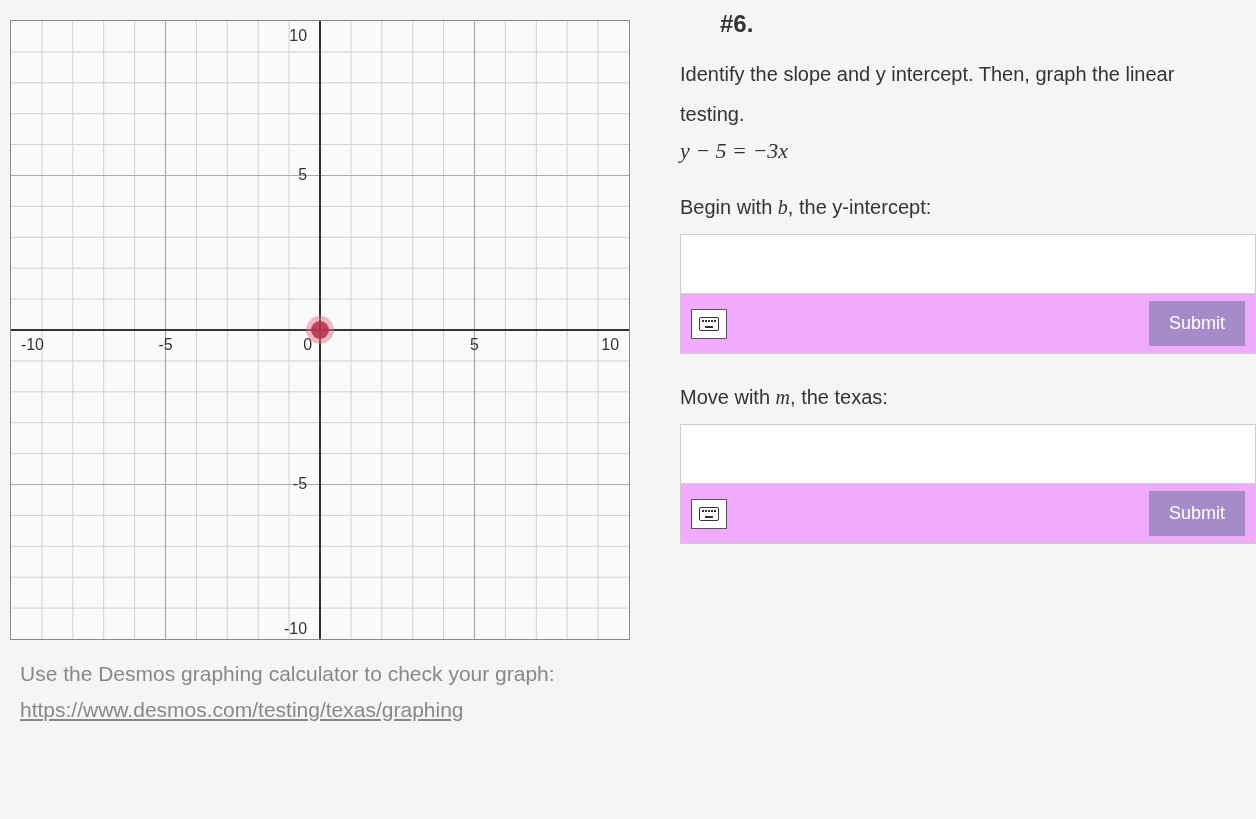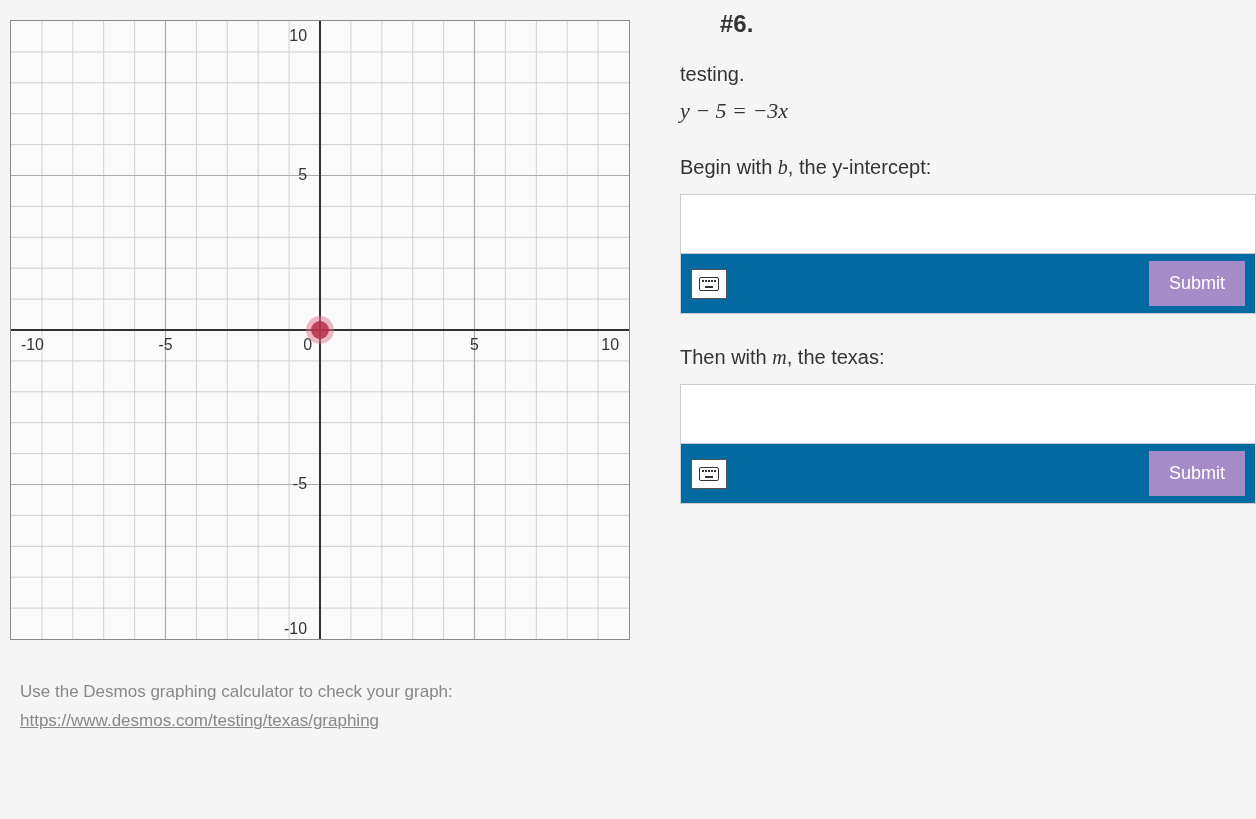--- a/index.html
+++ b/index.html
@@ -77,21 +77,21 @@
       height: 60px;
       border: 1px solid #ccc;
       background: #fff;
       padding: 10px;
       font-size: 18px;
     }
     .tool-row {
       display: flex;
       align-items: center;
       justify-content: space-between;
-      background: #0369a1;
+      background: #f0abfc;
       border: 1px solid #ccc;
       border-top: none;
       padding: 10px 10px;
       height: 60px;
     }
     .keyboard-btn {
       width: 36px;
       height: 30px;
       border: 1px solid #555;
       background: #fff;
@@ -128,23 +128,23 @@
     }
     .submit-btn {
       background: #a68bc9;
       color: #fff;
       border: none;
       padding: 12px 20px;
       font-size: 18px;
       cursor: pointer;
     }
     .footer-text {
-      font-size: 17px;
+      font-size: 21px;
       color: #888;
-      margin-top: 38px;
+      margin-top: 16px;
       padding-left: 10px;
       line-height: 1.7;
     }
     .footer-link {
       color: #888;
       text-decoration: underline;
     }
     .plot-point {
       fill: #b52e4a;
       opacity: 0.85;
@@ -240,38 +240,39 @@
     </div>
     <div class="footer-text">
       <span>Use the Desmos graphing calculator to check your graph:</span><br>
       <a href="#" class="footer-link">https://www.desmos.com/testing/texas/graphing</a>
     </div>
   </div>
 
   <div class="right-panel">
     <div class="question-number">#6.</div>
 
+    <div class="instruction-text">Identify the slope and y intercept. Then, graph the linear</div>
     <div class="instruction-text">testing.</div>
     <div class="equation">y − 5 = −3x</div>
 
     <div class="sub-instruction">
       <span>Begin with </span><span class="italic">b</span><span>, the y-intercept:</span>
     </div>
     <div class="answer-group">
       <input type="text" class="answer-input" style="">
       <div class="tool-row">
         <button class="keyboard-btn">
           <span class="keyboard-icon"></span>
         </button>
         <button class="submit-btn">Submit</button>
       </div>
     </div>
 
     <div class="sub-instruction">
-      <span>Then with </span><span class="italic">m</span><span>, the texas:</span>
+      <span>Move with </span><span class="italic">m</span><span>, the texas:</span>
     </div>
     <div class="answer-group">
       <input type="text" class="answer-input" style="">
       <div class="tool-row">
         <button class="keyboard-btn">
           <span class="keyboard-icon"></span>
         </button>
         <button class="submit-btn">Submit</button>
       </div>
     </div>

